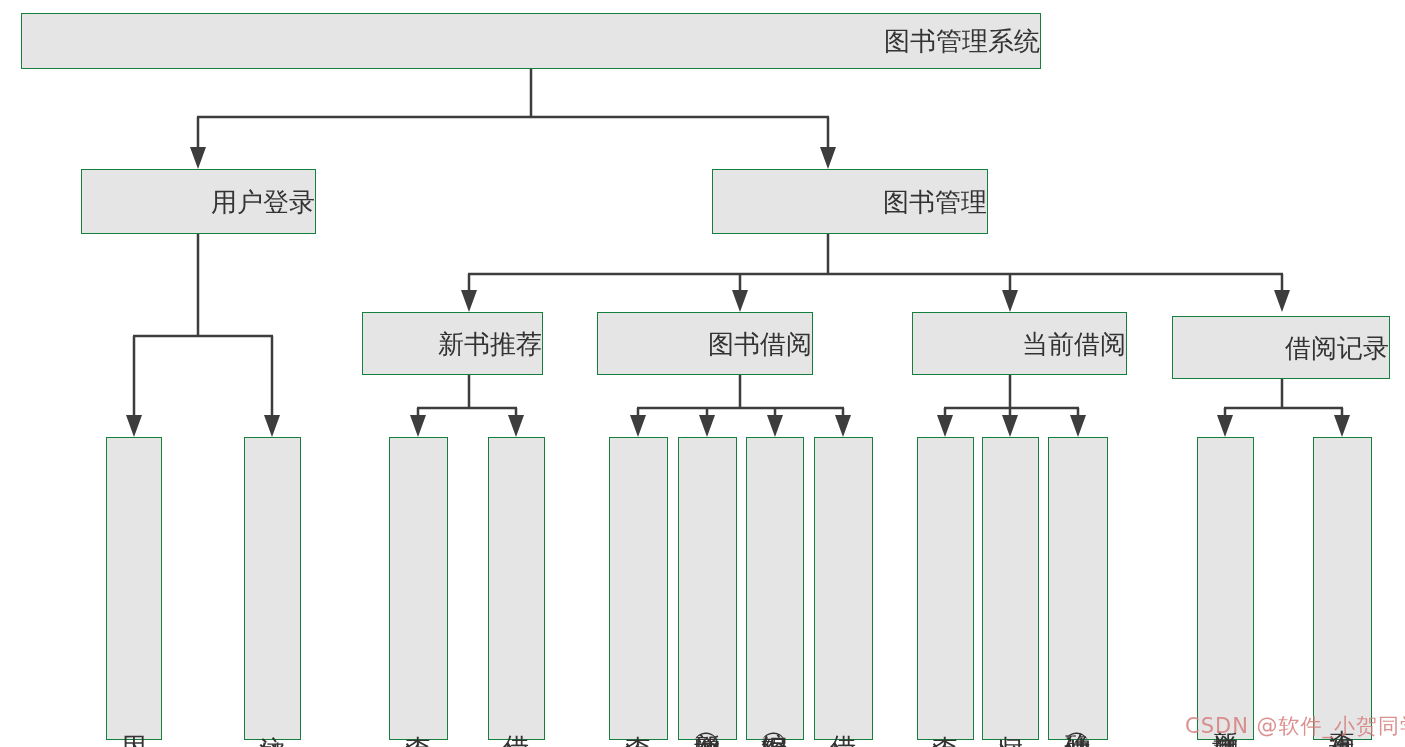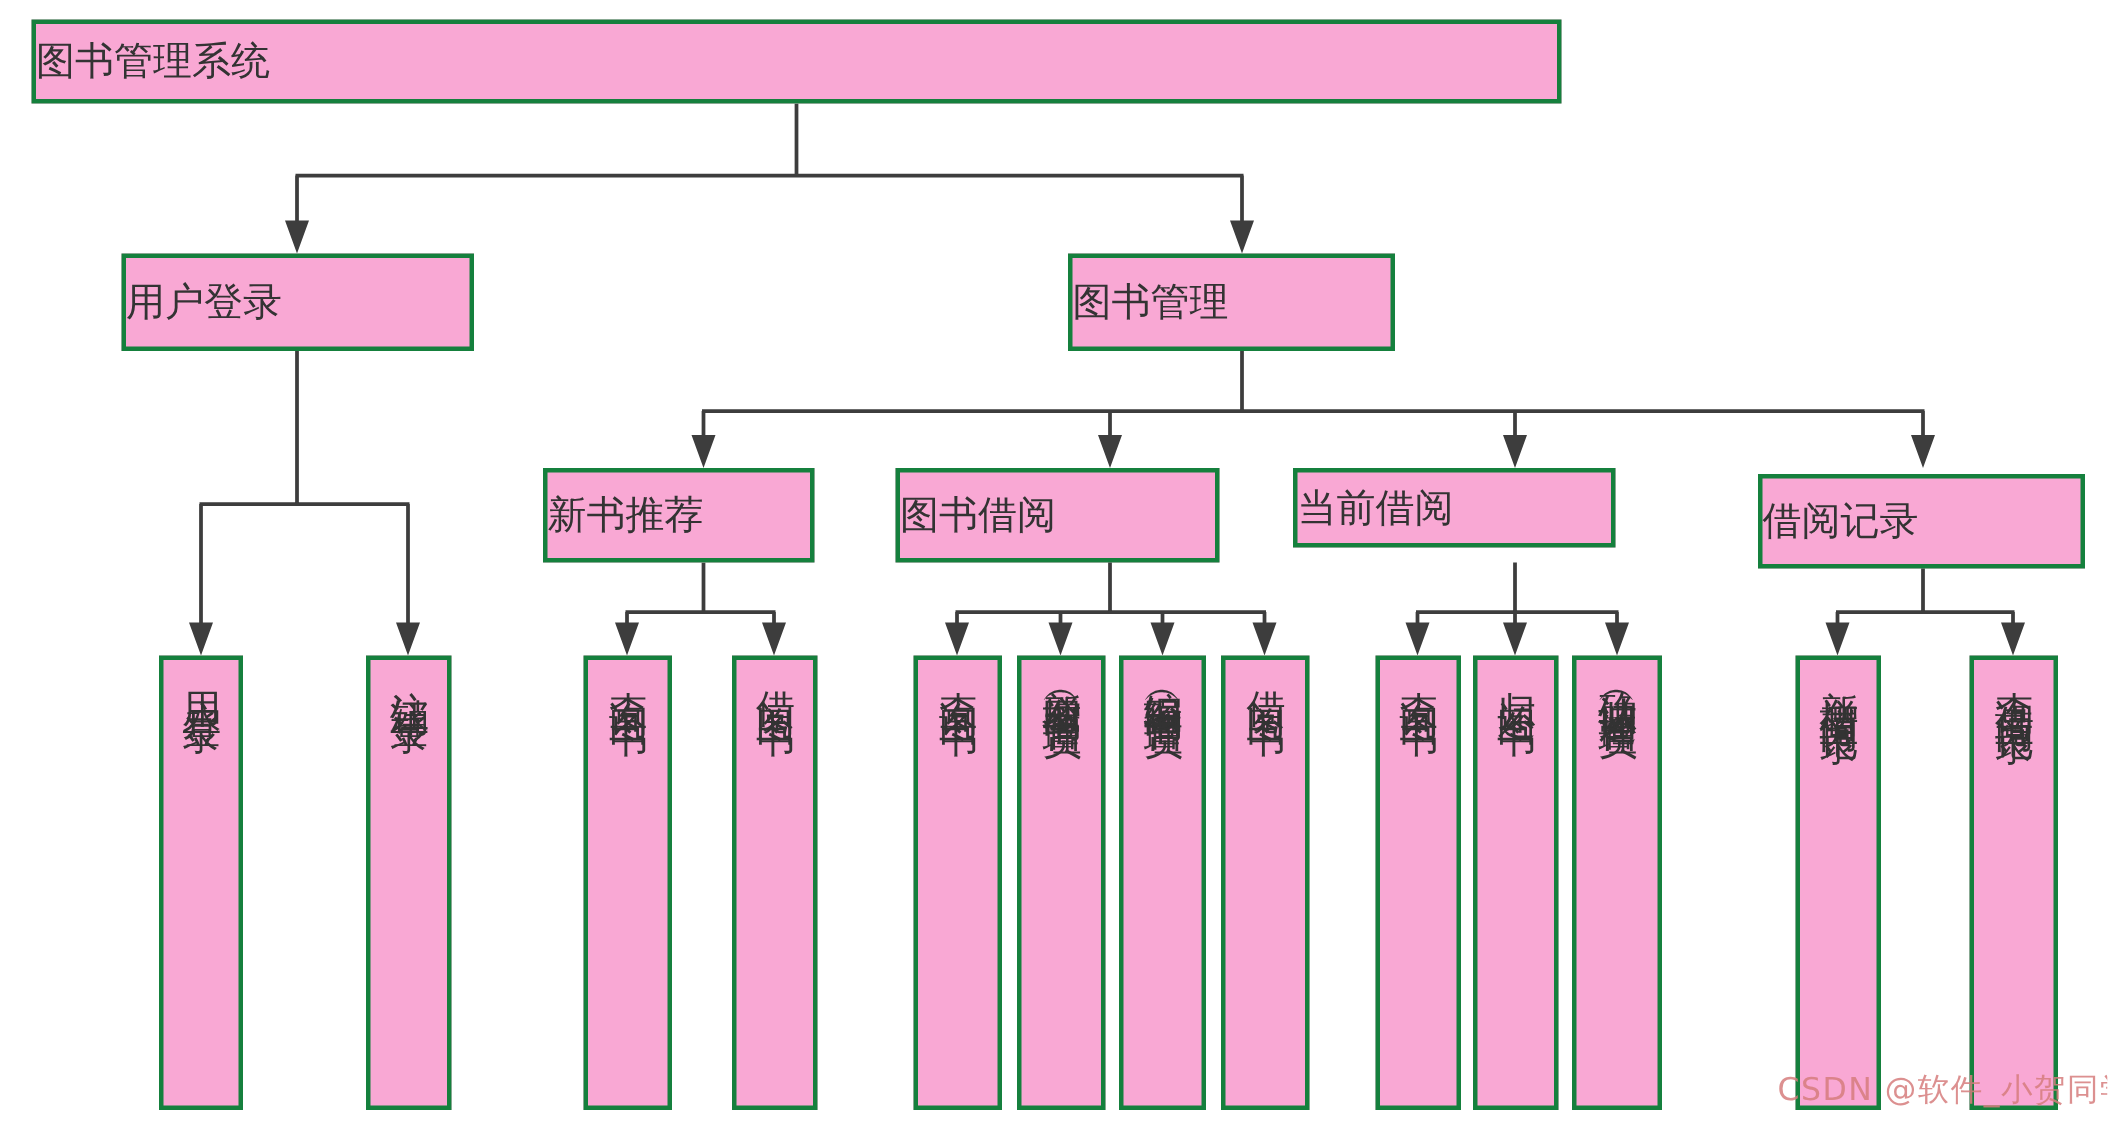--- a/index.html
+++ b/index.html
@@ -11,26 +11,26 @@
     font-family: "DejaVu Sans", "Liberation Sans", sans-serif;
     overflow: hidden;
   }
   #connector-layer {
     position: absolute;
     left: 0; top: 0;
     width: 1405px; height: 747px;
   }
   .box {
     position: absolute;
-    background: #f9a8d4;
-    border: 3px solid #15803d;
+    background: #e5e5e5;
+    border: 1px solid #15803d;
     box-sizing: border-box;
     display: flex;
     align-items: center;
-    justify-content: flex-start;
+    justify-content: flex-end;
     color: #333333;
     font-size: 26px;
     line-height: 1;
     white-space: nowrap;
   }
   .vbox {
     writing-mode: vertical-rl;
     text-orientation: mixed;
   }
   .ls4 { letter-spacing: 6px; }
@@ -106,31 +106,31 @@
              M1334 415 L1350 415 L1342 437 Z"></path>
   </svg>
 
   <div class="box" style="left:21px; top:13px; width:1020px; height:56px;">
     <span>图书管理系统</span>
   </div>
 
   <div class="box" style="left:81px; top:169px; width:235px; height:65px;">
     <span>用户登录</span>
   </div>
-  <div class="box" style="left:712px; top:169px; width:218px; height:65px;">
+  <div class="box" style="left:712px; top:169px; width:276px; height:65px;">
     <span>图书管理</span>
   </div>
 
   <div class="box" style="left:362px; top:312px; width:181px; height:63px;">
     <span>新书推荐</span>
   </div>
   <div class="box" style="left:597px; top:312px; width:216px; height:63px;">
     <span>图书借阅</span>
   </div>
-  <div class="box" style="left:862px; top:312px; width:215px; height:53px;">
+  <div class="box" style="left:912px; top:312px; width:215px; height:63px;">
     <span>当前借阅</span>
   </div>
   <div class="box" style="left:1172px; top:316px; width:218px; height:63px;">
     <span>借阅记录</span>
   </div>
 
   <div class="box vbox ls4" style="left:106px; top:437px; width:56px; height:303px;">
     <span>用户登录</span>
   </div>
   <div class="box vbox ls4" style="left:244px; top:437px; width:57px; height:303px;">

